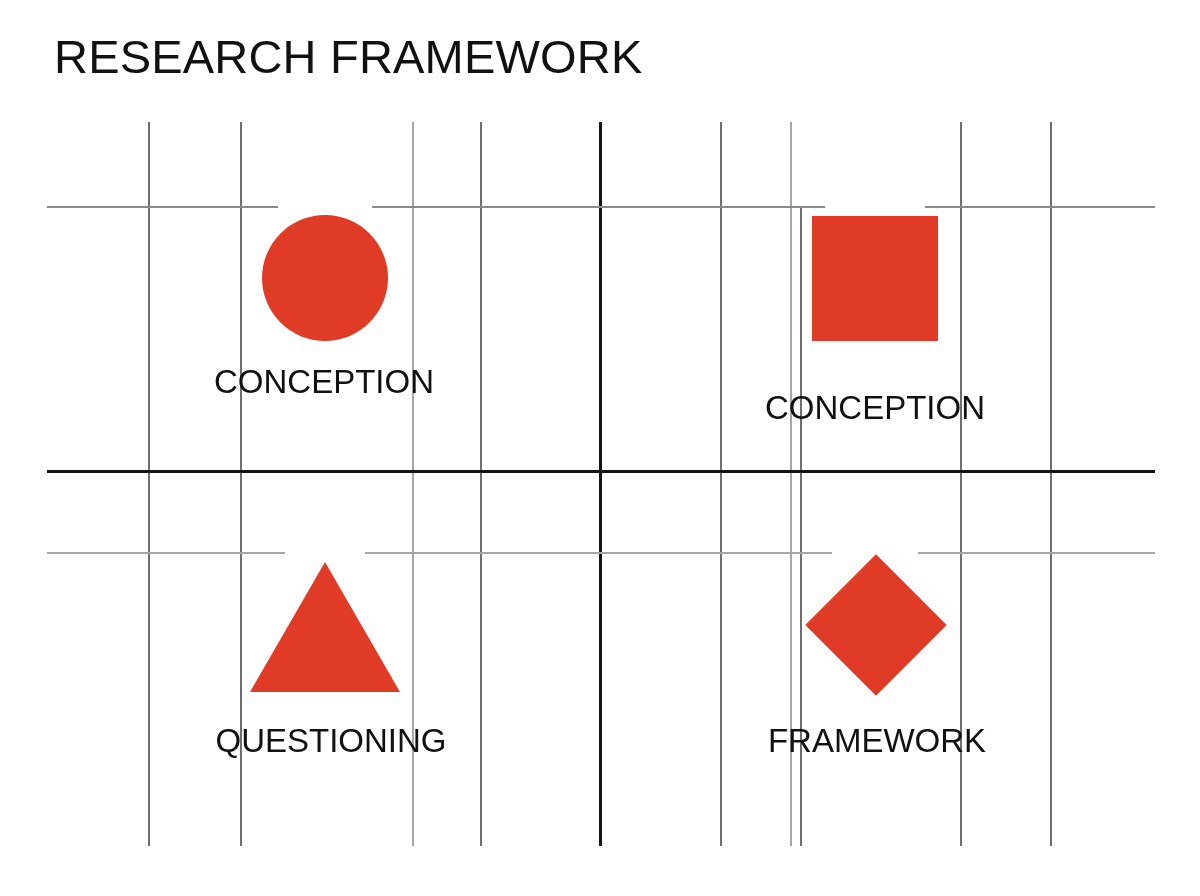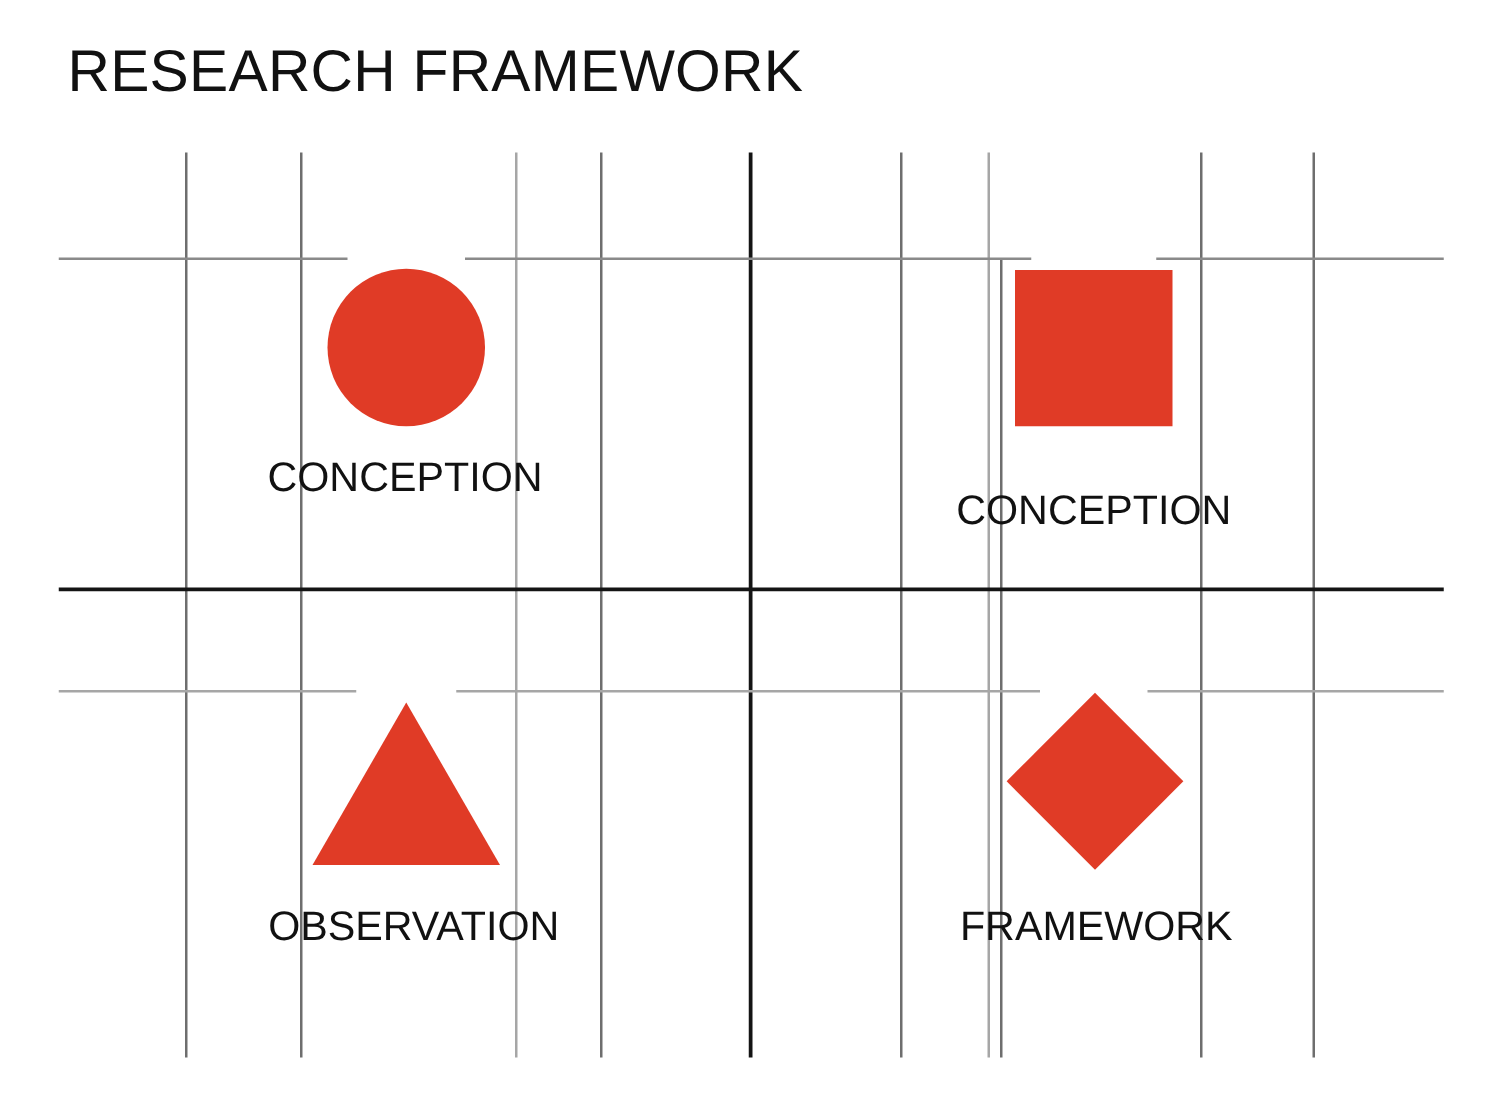--- a/index.html
+++ b/index.html
@@ -108,21 +108,21 @@
     <div class="node-label" style="left:324px; top:365px;">CONCEPTION</div>
   </div>
 
   <div>
     <div class="shape shape-square" style="left:812px; top:216px; width:126px; height:125px; background:#E03B26;"></div>
     <div class="node-label" style="left:875px; top:365px;margin-top:26px;">CONCEPTION</div>
   </div>
 
   <div>
     <div class="shape shape-triangle" style="left:250px; top:562px; border-left:75px solid transparent; border-right:75px solid transparent; border-bottom:130px solid #E03B26;"></div>
-    <div class="node-label" style="left:331px; top:724px;">OBSERVATION</div>
+    <div class="node-label" style="left:331px; top:724px;">QUESTIONING</div>
   </div>
 
   <div>
     <div class="shape shape-diamond" style="left:826px; top:575px; width:100px; height:100px; background:#E03B26;"></div>
     <div class="node-label" style="left:877px; top:724px;">FRAMEWORK</div>
   </div>
 
 </div>
 
 </body></html>

